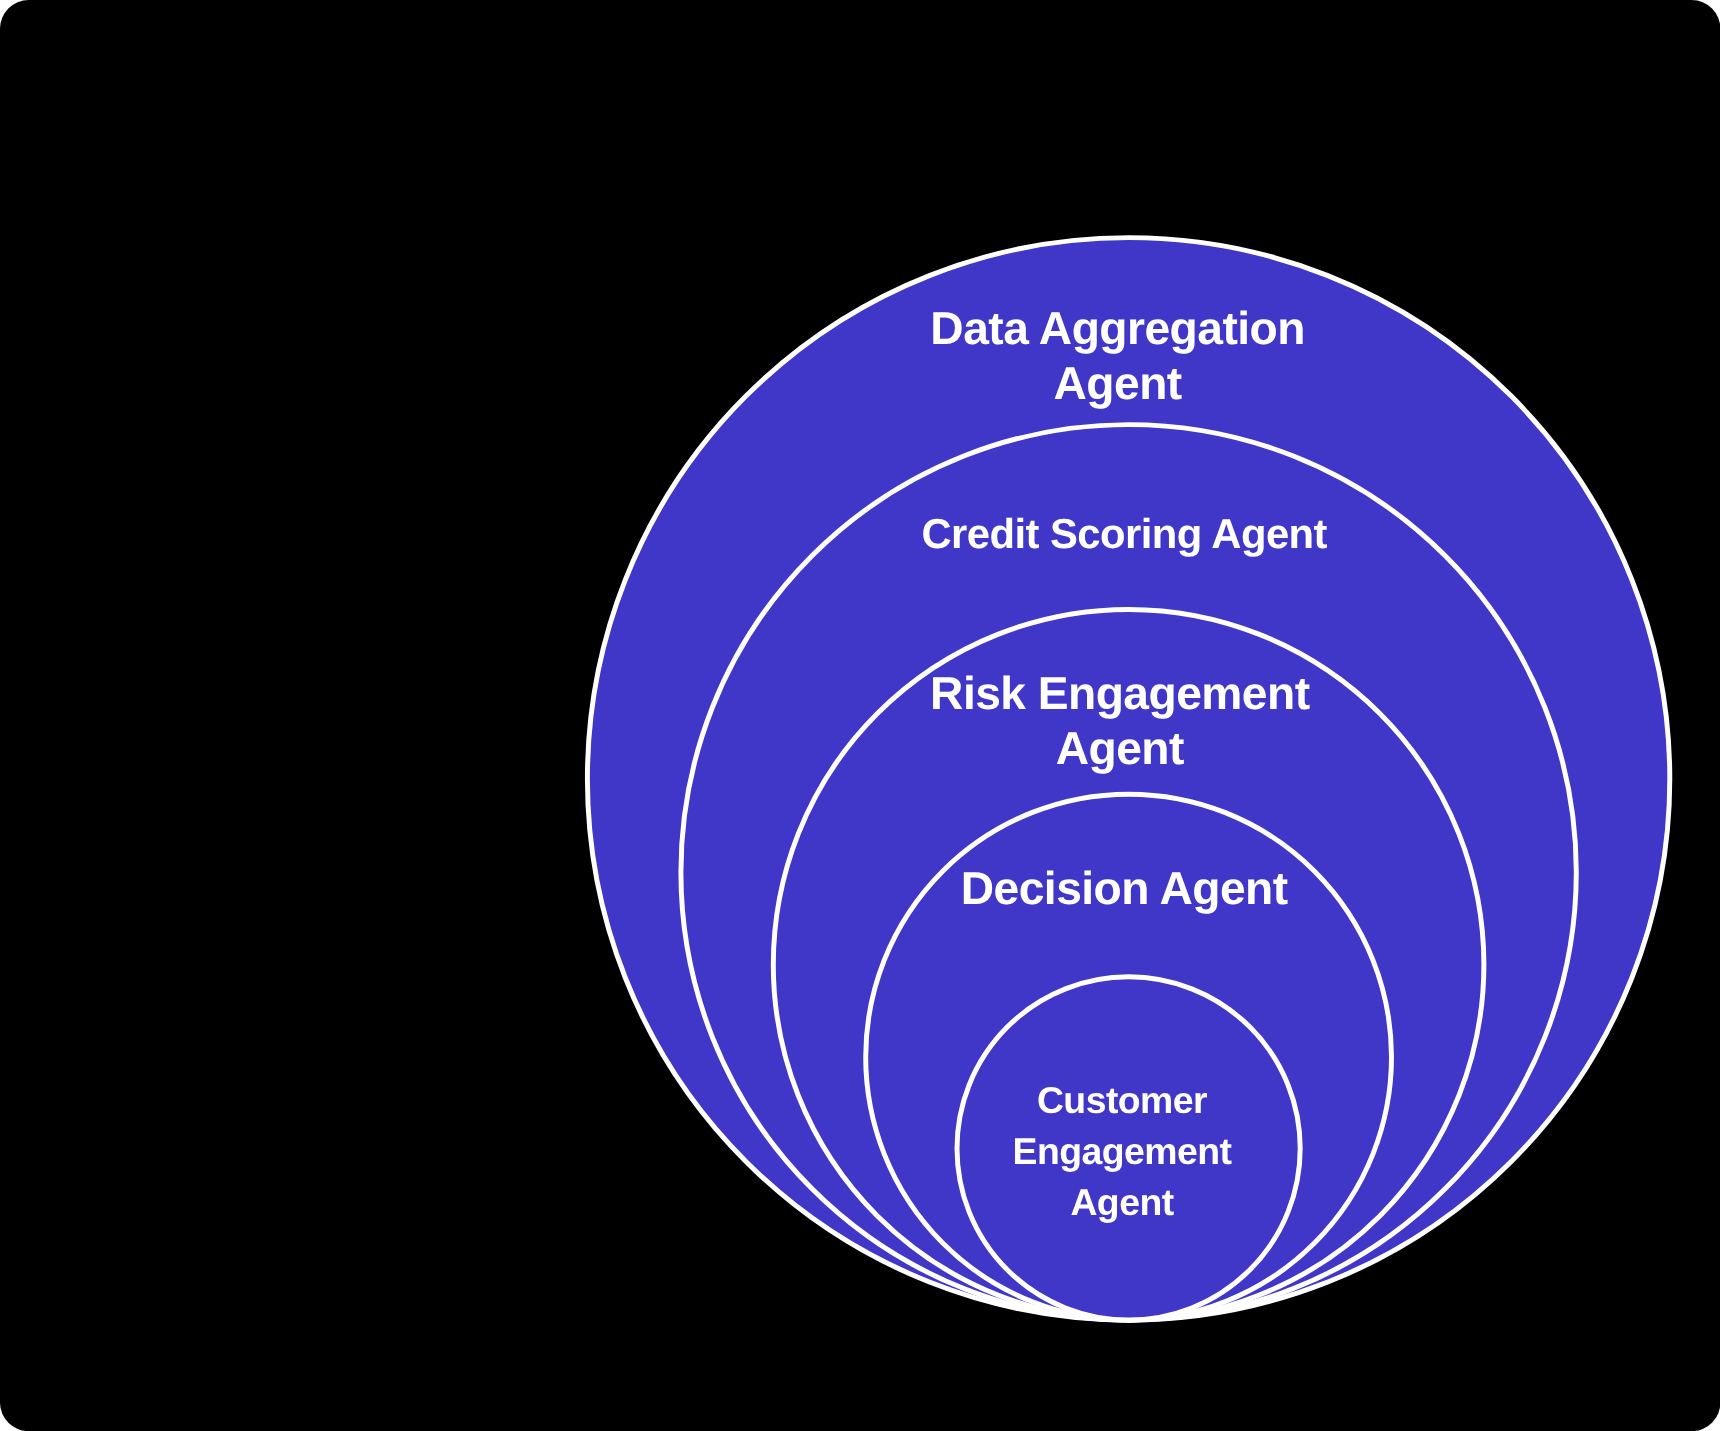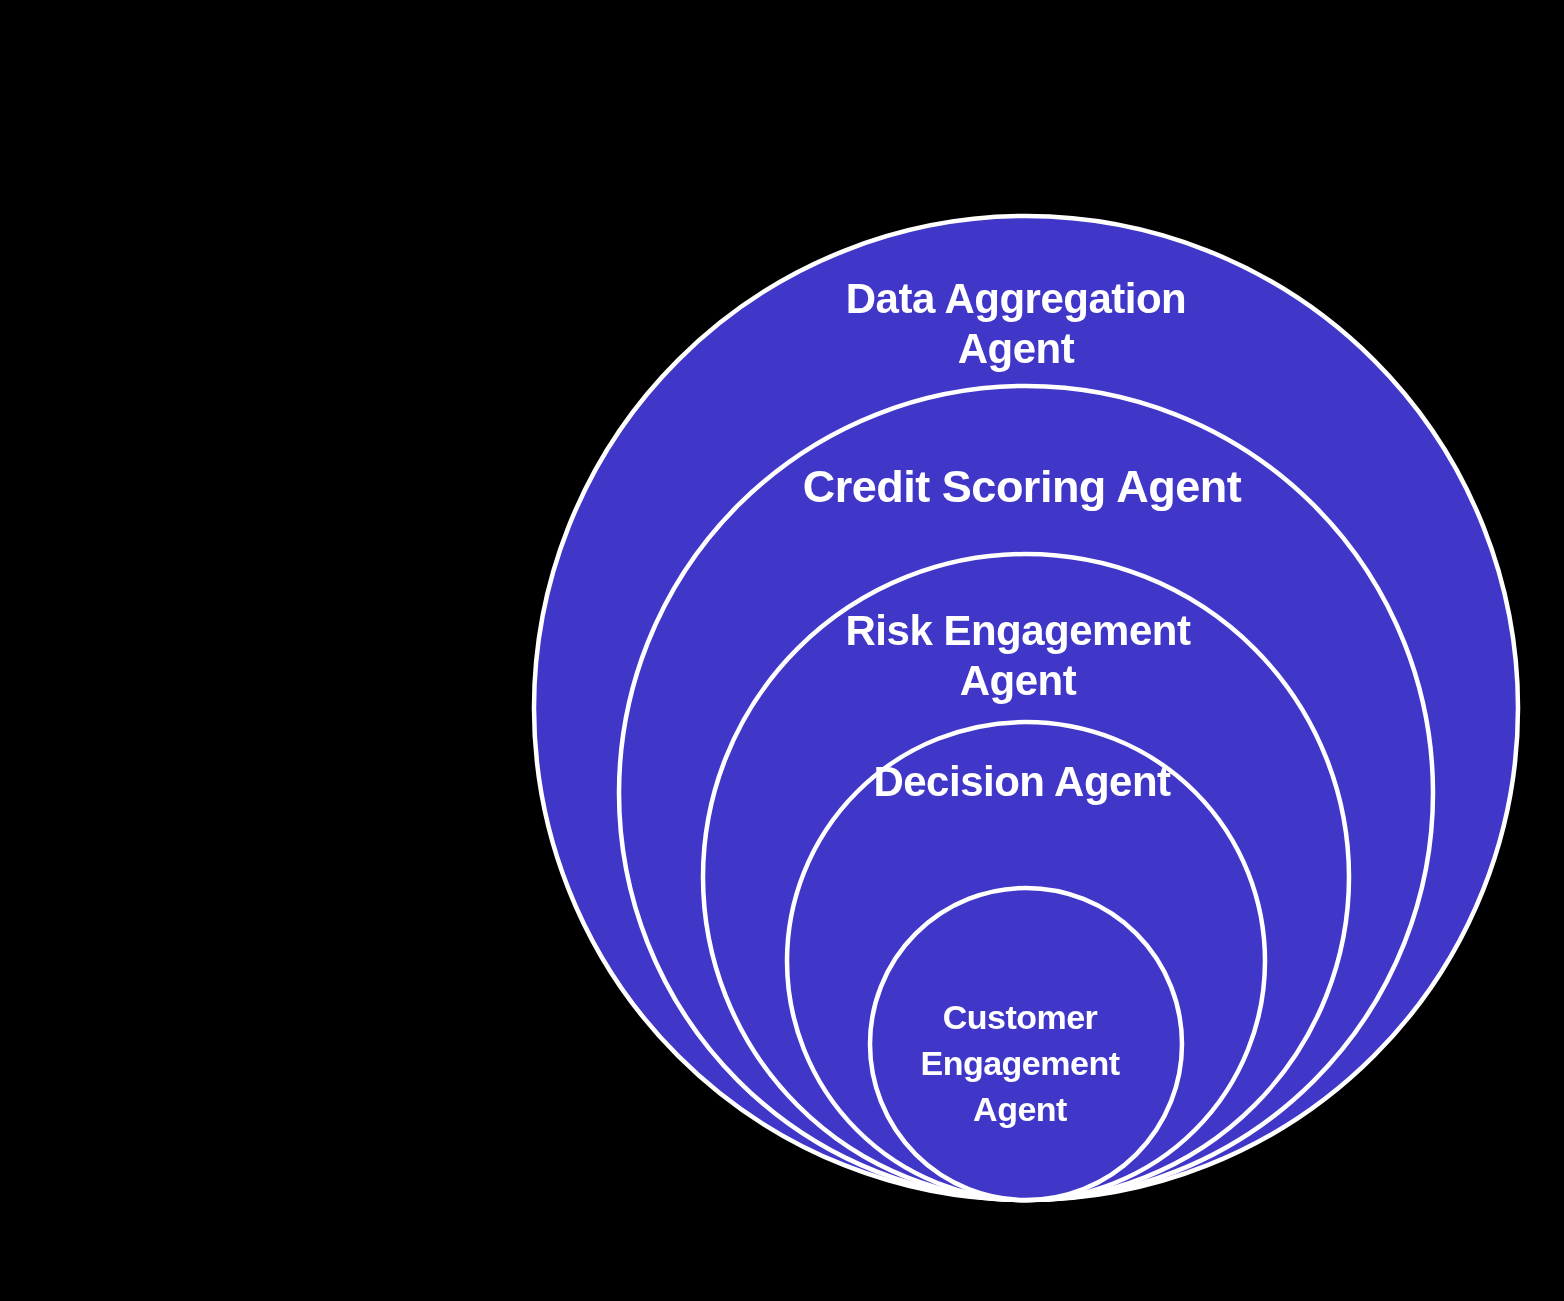--- a/index.html
+++ b/index.html
@@ -8,42 +8,43 @@
     width: 1564px;
     height: 1301px;
     overflow: hidden;
     font-family: "Liberation Sans", sans-serif;
   }
   .stage {
     position: relative;
     width: 1564px;
     height: 1301px;
     background: var(--bg, #000000);
+    border-radius: 26px;
   }
   .stage svg {
     position: absolute;
     left: 0;
     top: 0;
   }
   .ring-label {
     position: absolute;
     transform: translate(-50%, -50%);
     color: var(--label-color, #ffffff);
     font-weight: 700;
     text-align: center;
     white-space: pre-line;
     letter-spacing: -0.5px;
     line-height: 1.2;
     pointer-events: none;
   }
   .ring-label.l1 { left: 1016px; top: 324px;  font-size: 42px; }
-  .ring-label.l2 { left: 1022px; top: 487px;  font-size: 45px; }
+  .ring-label.l2 { left: 1022px; top: 487px;  font-size: 38px; }
   .ring-label.l3 { left: 1018px; top: 656px;  font-size: 42px; }
-  .ring-label.l4 { left: 1022px; top: 782px;  font-size: 42px; }
-  .ring-label.l5 { left: 1020px; top: 1048px; font-size: 34px; line-height: 1.35; margin-top: 16px; }
+  .ring-label.l4 { left: 1022px; top: 808px;  font-size: 42px; }
+  .ring-label.l5 { left: 1020px; top: 1048px; font-size: 34px; line-height: 1.35; }
 </style>
 </head>
 <body>
 
 <div class="stage">
   <svg width="1564" height="1301" viewBox="0 0 1564 1301">
     <circle cx="1026" cy="708" r="492" stroke-width="4.5" fill="#4036C8" stroke="#FFFFFF"></circle>
     <circle cx="1026" cy="793" r="407" stroke-width="4.5" fill="#4036C8" stroke="#FFFFFF"></circle>
     <circle cx="1026" cy="877" r="323" stroke-width="4.5" fill="#4036C8" stroke="#FFFFFF"></circle>
     <circle cx="1026" cy="961" r="239" stroke-width="4.5" fill="#4036C8" stroke="#FFFFFF"></circle>

